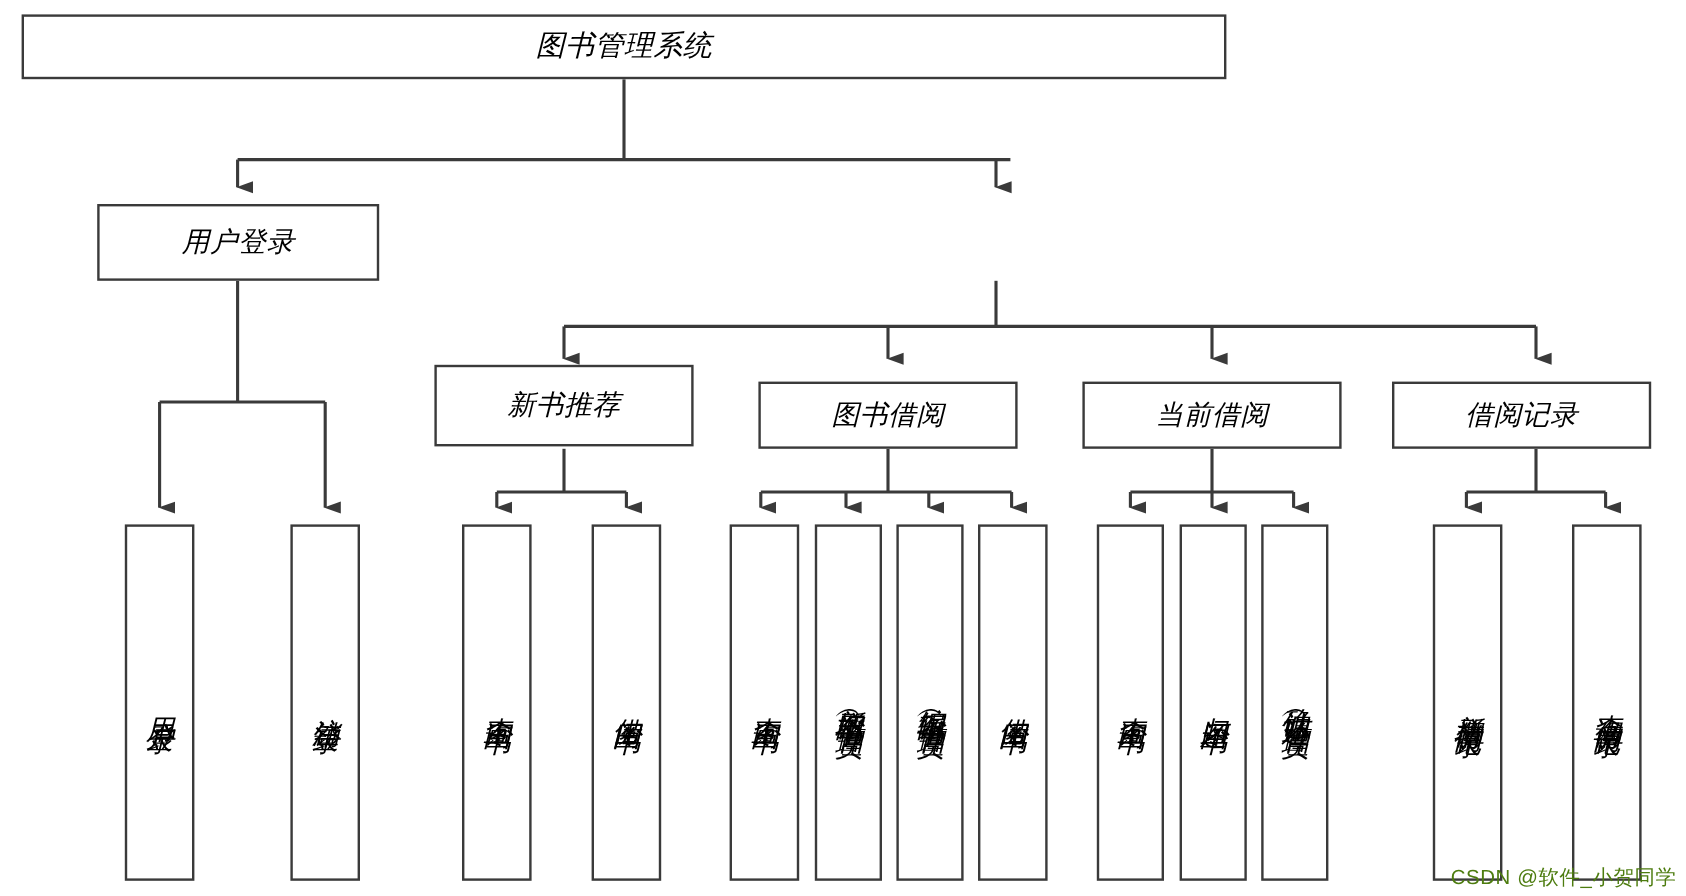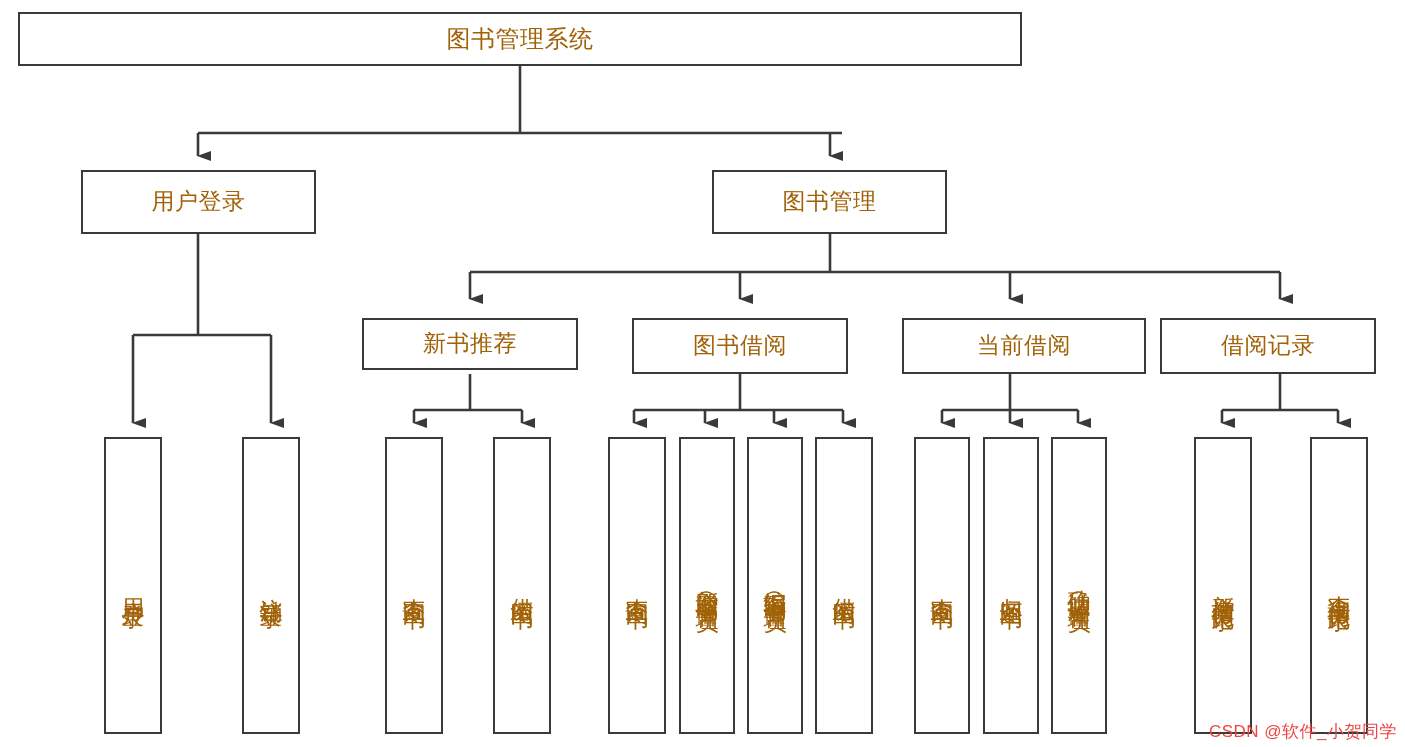--- a/index.html
+++ b/index.html
@@ -26,22 +26,23 @@
     pointer-events: none;
   }
   .node {
     position: absolute;
     box-sizing: border-box;
     border: 2.5px solid #3a3a3a;
     background: #ffffff;
     display: flex;
     align-items: center;
     justify-content: center;
-    color: #a16207;
+    color: #000000;
     line-height: 1.18;
+    font-style: italic;
   }
   .node.h {
     font-size: 23px;
     letter-spacing: 0.5px;
   }
   .node.title {
     font-size: 24px;
   }
   .node.v {
     writing-mode: vertical-rl;
@@ -59,21 +60,21 @@
   }
   .node.v .lbl {
     writing-mode: vertical-rl;
     text-orientation: upright;
   }
   #watermark {
     position: absolute;
     right: 8px;
     bottom: 4px;
     font-size: 17px;
-    color: #ef4444;
+    color: #4d7c0f;
     letter-spacing: 0.5px;
     white-space: nowrap;
   }
 </style>
 </head>
 <body>
 
 <div id="canvas">
 
   <svg class="wires" viewBox="0 0 1405 747" xmlns="http://www.w3.org/2000/svg">
@@ -126,31 +127,28 @@
     </g>
   </svg>
 
   <div class="node h title" style="left:18px; top:12px; width:1004px; height:54px;">
     <span class="lbl">图书管理系统</span>
   </div>
 
   <div class="node h" style="left:81px; top:170px; width:235px; height:64px;">
     <span class="lbl">用户登录</span>
   </div>
-  <div class="node h" style="left:712px; top:170px; width:235px; height:64px;">
-    <span class="lbl">图书管理</span>
-  </div>
 
-  <div class="node h" style="left:362px; top:318px; width:216px; height:52px;">
+  <div class="node h" style="left:362px; top:304px; width:216px; height:68px;">
     <span class="lbl">新书推荐</span>
   </div>
   <div class="node h" style="left:632px; top:318px; width:216px; height:56px;justify-content:center;">
     <span class="lbl">图书借阅</span>
   </div>
-  <div class="node h" style="left:902px; top:318px; width:244px; height:56px;">
+  <div class="node h" style="left:902px; top:318px; width:216px; height:56px;">
     <span class="lbl">当前借阅</span>
   </div>
   <div class="node h" style="left:1160px; top:318px; width:216px; height:56px;">
     <span class="lbl">借阅记录</span>
   </div>
 
   <div class="node v" style="left:104px; top:437px; width:58px; height:297px;">
     <span class="lbl">用户登录</span>
   </div>
   <div class="node v" style="left:242px; top:437px; width:58px; height:297px;">

